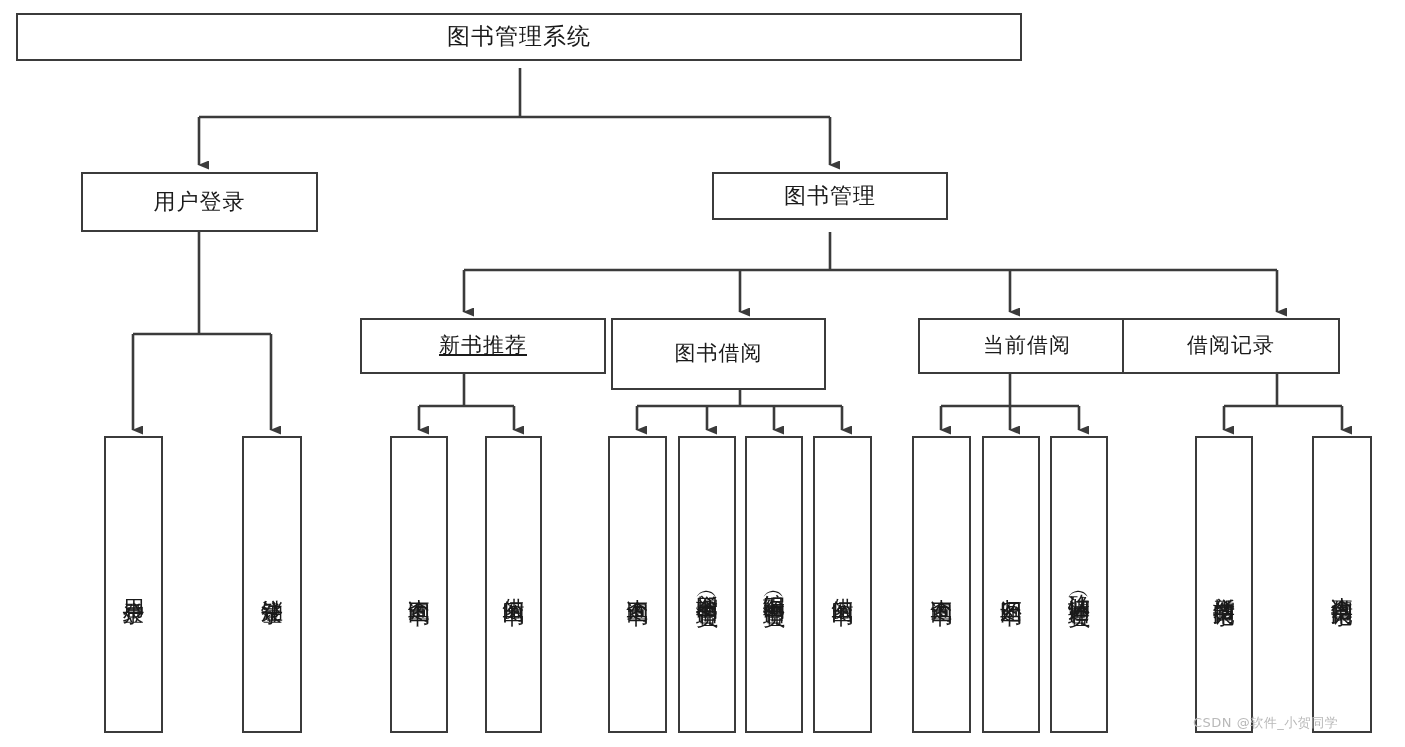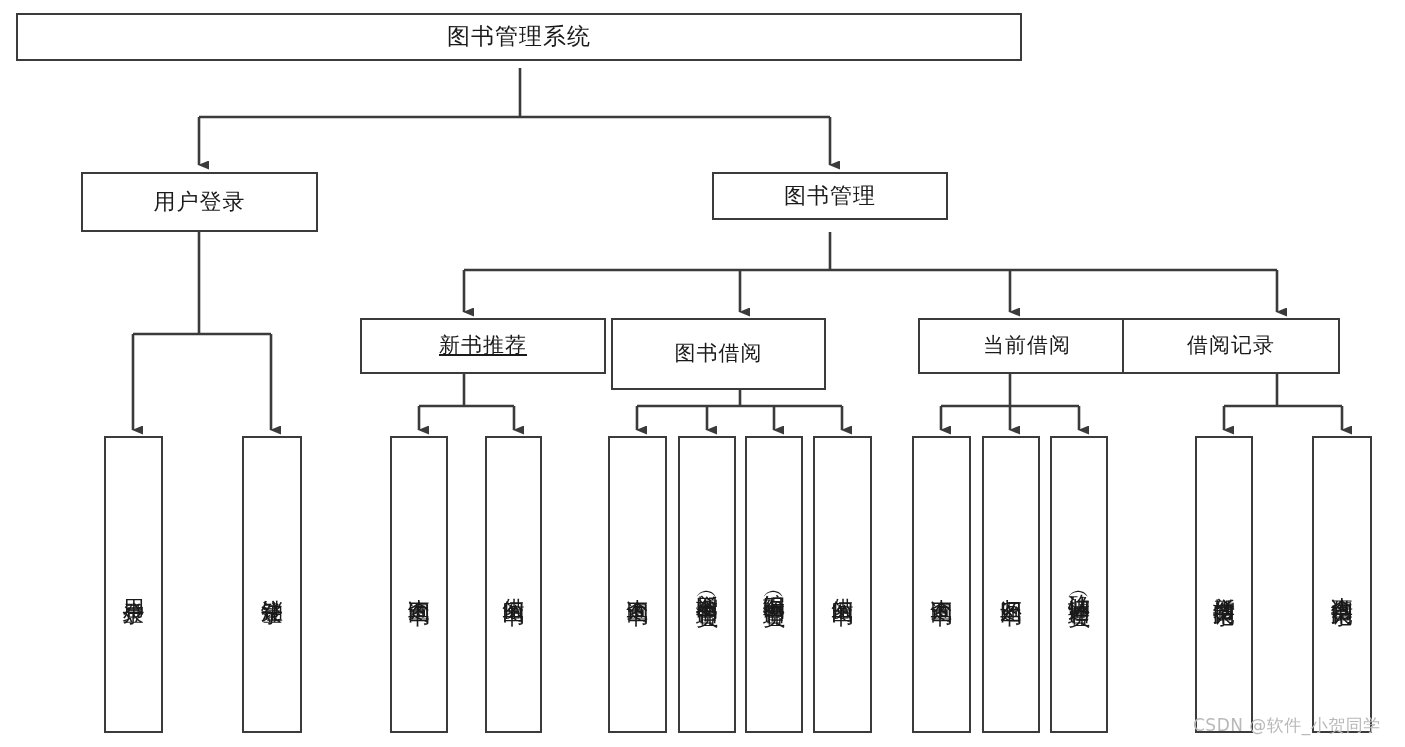--- a/index.html
+++ b/index.html
@@ -63,21 +63,21 @@
   }
   .htext {
     line-height: 1.1;
     letter-spacing: 1px;
     white-space: nowrap;
   }
   #watermark {
     position: absolute;
     left: 1193px;
     top: 714px;
-    font-size: 17px;
+    font-size: 13px;
     color: #b9b9b9;
     letter-spacing: 0.5px;
     white-space: nowrap;
     z-index: 5;
   }
 </style>
 </head>
 <body>
 
 <div id="diagram">

